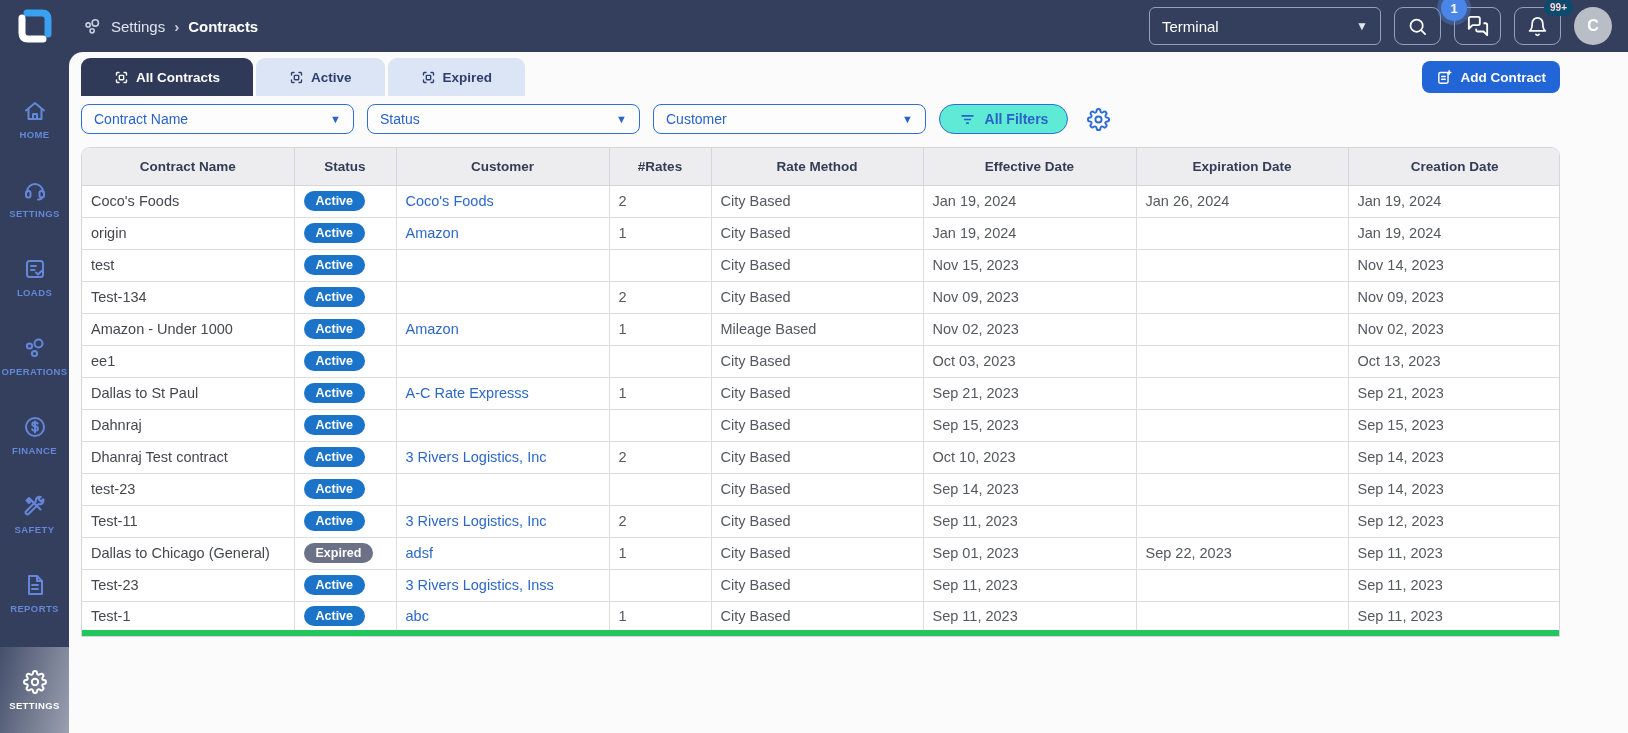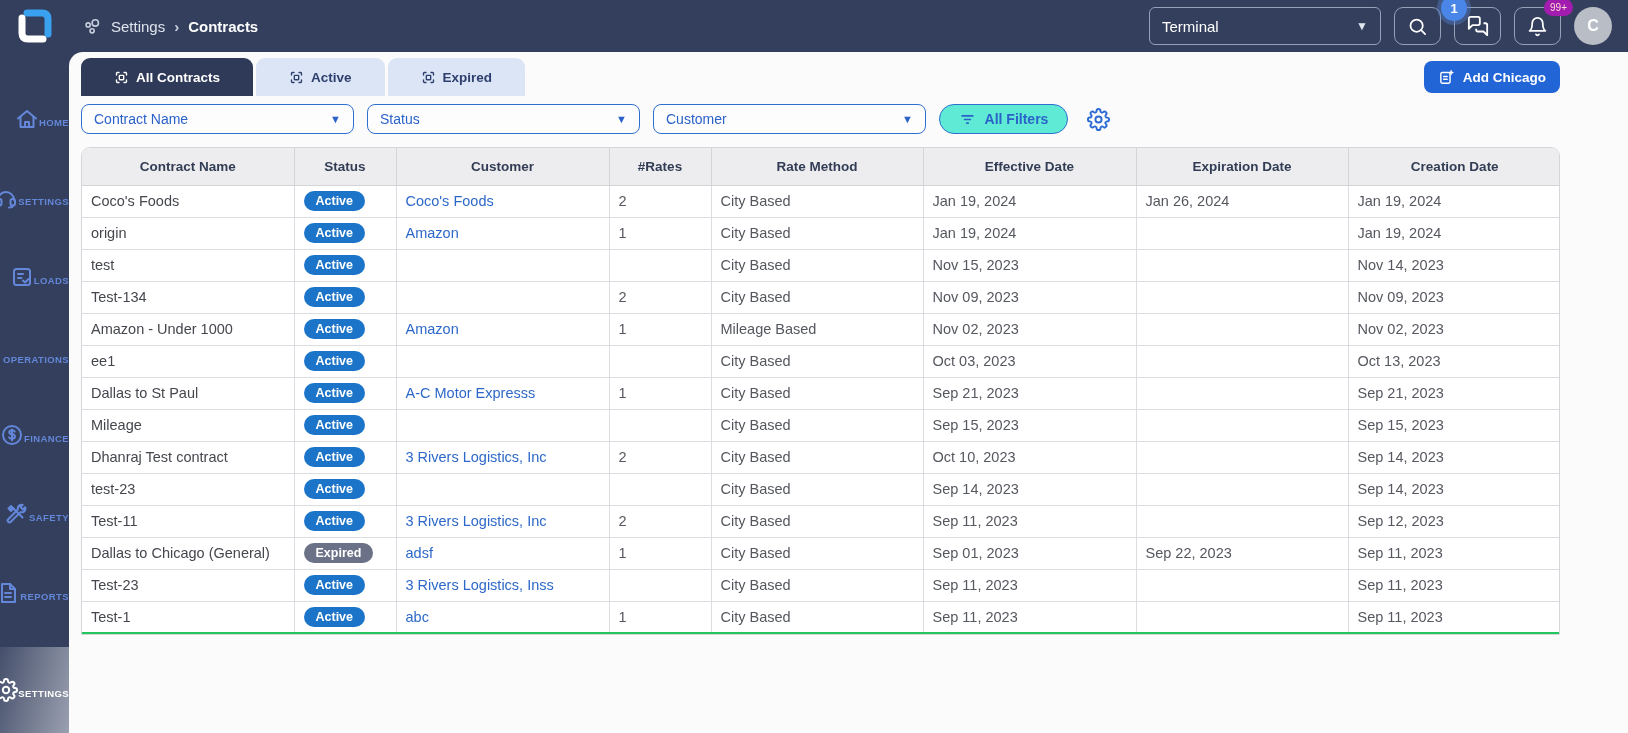--- a/index.html
+++ b/index.html
@@ -13,26 +13,26 @@
   .breadcrumb { display:flex; align-items:center; gap:9px; margin-left:14px; }
   .breadcrumb .bc-icon { color:#c7cede; display:flex; }
   .bc-section { color:#dfe4ee; font-size:15px; }
   .bc-sep { color:#c7cede; font-size:15px; font-weight:bold; }
   .bc-page { color:#ffffff; font-size:15px; font-weight:bold; }
   .topbar-right { margin-left:auto; display:flex; align-items:center; gap:13px; padding-right:16px; }
   .terminal-select { width:232px; height:38px; border:1px solid #96a0b8; border-radius:6px; display:flex; align-items:center; padding:0 12px; color:#fff; font-size:15px; cursor:pointer; }
   .terminal-select .caret { margin-left:auto; color:#e3e7ef; font-size:12px; }
   .icon-btn { position:relative; width:47px; height:38px; border:1px solid #96a0b8; border-radius:9px; display:flex; align-items:center; justify-content:center; color:#fff; cursor:pointer; background:transparent; }
   .chat-badge { position:absolute; top:-13px; left:-14px; width:26px; height:26px; border-radius:50%; background:#4a86e8; color:#fff; font-size:13px; font-weight:bold; display:flex; align-items:center; justify-content:center; box-shadow:0 0 0 4px rgba(95,140,225,.35); z-index:2; }
-  .bell-badge { position:absolute; top:-9px; right:-13px; background:#a21caf; color:#ffd9d4; font-size:10px; font-weight:normal; padding:3px 6px; border-radius:9px; z-index:2; }
+  .bell-badge { position:absolute; top:-9px; right:-13px; background:#0c4a6e; color:#ffd9d4; font-size:10px; font-weight:bold; padding:3px 6px; border-radius:9px; z-index:2; }
   .avatar { width:38px; height:38px; border-radius:50%; background:#b9bdc6; color:#fff; font-size:16px; font-weight:bold; display:flex; align-items:center; justify-content:center; cursor:pointer; }
 
   
   .sidebar { position:absolute; top:52px; left:0; bottom:0; width:69px; background:#333f5c; display:flex; flex-direction:column; align-items:stretch; padding-top:34px; }
-  .side-item { height:66px; margin-bottom:13px; display:flex; align-items:center; justify-content:flex-end; color:#6487da; cursor:pointer; }
+  .side-item { height:66px; margin-bottom:13px; display:flex; flex-direction:column; align-items:center; justify-content:center; color:#6487da; cursor:pointer; }
   .side-item .s-icon { display:flex; }
   .side-item .s-label { margin-top:6px; font-size:9.5px; font-weight:bold; letter-spacing:.4px; }
   .side-item.selected { margin-top:auto; margin-bottom:0; height:86px; background:linear-gradient(105deg,#454f6b 0%,#9aa0b0 100%); color:#ffffff; }
 
   
   .main { position:absolute; top:52px; left:69px; right:0; bottom:0; background:#fbfbfc; border-top-left-radius:14px; padding:6px 68px 0 12px; }
 
   
   .tabs-row { display:flex; align-items:center; height:38px; }
   .tab { display:flex; align-items:center; gap:7px; height:38px; padding:0 33px; border-radius:9px 9px 0 0; margin-right:3px; background:#dbe5f6; color:#2e3f6d; font-size:13.5px; font-weight:bold; cursor:pointer; }
@@ -48,21 +48,21 @@
 
   
   .table-wrap { margin-top:13px; width:1479px; border:1px solid #d5d6da; border-radius:9px 9px 0 0; overflow:hidden; background:#fff; }
   table { width:1479px; border-collapse:collapse; table-layout:fixed; }
   col.c-name{width:212px} col.c-status{width:102px} col.c-cust{width:213px} col.c-rates{width:102px}
   col.c-method{width:212px} col.c-eff{width:213px} col.c-exp{width:212px} col.c-create{width:213px}
   thead th { height:37px; background:#ededef; color:#323d55; font-size:13.5px; font-weight:bold; text-align:center; border-right:1px solid #d4d5d9; border-bottom:1px solid #d4d5d9; }
   thead th:last-child { border-right:none; }
   tbody td { height:32px; font-size:14.5px; color:#55585f; padding:0 9px; border-right:1px solid #dcdde1; border-bottom:1px solid #dcdde1; background:#fff; white-space:nowrap; overflow:hidden; }
   tbody td:last-child { border-right:none; }
-  tbody tr:last-child td { border-bottom:2px solid #22c55e; }
+  tbody tr:last-child td { border-bottom:6px solid #22c55e; }
   td.cell-name { color:#45474e; }
   td.cell-cust span { color:#2d68c8; cursor:pointer; }
   td.cell-cust span.empty { cursor:default; }
   .badge { display:inline-block; min-width:58px; text-align:center; padding:3px 12px; border-radius:13px; color:#fff; font-size:12.5px; font-weight:bold; }
   .badge-active { background:#1b74c8; }
   .badge-expired { background:#6b7288; }
 </style>
 </head>
 <body>
 
@@ -224,21 +224,21 @@
             <rect x="8.5" y="8.5" width="7" height="7" rx="1"></rect>
           </svg>
         <span>Expired</span>
       </div>
       <button class="add-btn">
         <svg width="17" height="17" viewBox="0 0 24 24" fill="none" stroke="currentColor" stroke-width="2" stroke-linecap="round">
             <rect x="4" y="5" width="13" height="15" rx="2"></rect>
             <path d="M8 10.5h5M8 14.5h5"></path>
             <path d="M18.5 2.5v5M16 5h5"></path>
           </svg>
-        <span>Add Chicago</span>
+        <span>Add Contract</span>
       </button>
     </div>
 
     <div class="filters-row">
       <div class="filter-select">
         <span>Contract Name</span>
         <span class="caret">▼</span>
       </div>
       <div class="filter-select">
         <span>Status</span>
@@ -343,29 +343,29 @@
     <td class="cell-cust"><span class="empty"></span></td>
     <td></td>
     <td>City Based</td>
     <td>Oct 03, 2023</td>
     <td></td>
     <td>Oct 13, 2023</td>
   </tr>
             <tr>
     <td class="cell-name">Dallas to St Paul</td>
     <td><span class="badge badge-active">Active</span></td>
-    <td class="cell-cust"><span>A-C Motor Expresss</span></td>
+    <td class="cell-cust"><span>A-C Rate Expresss</span></td>
     <td>1</td>
     <td>City Based</td>
     <td>Sep 21, 2023</td>
     <td></td>
     <td>Sep 21, 2023</td>
   </tr>
             <tr>
-    <td class="cell-name">Mileage</td>
+    <td class="cell-name">Dahnraj</td>
     <td><span class="badge badge-active">Active</span></td>
     <td class="cell-cust"><span class="empty"></span></td>
     <td></td>
     <td>City Based</td>
     <td>Sep 15, 2023</td>
     <td></td>
     <td>Sep 15, 2023</td>
   </tr>
             <tr>
     <td class="cell-name">Dhanraj Test contract</td>

